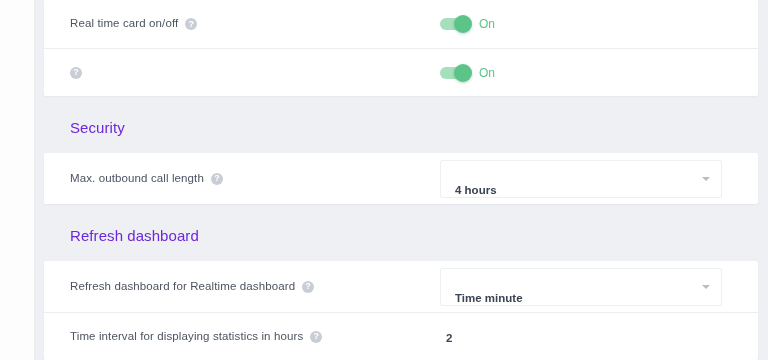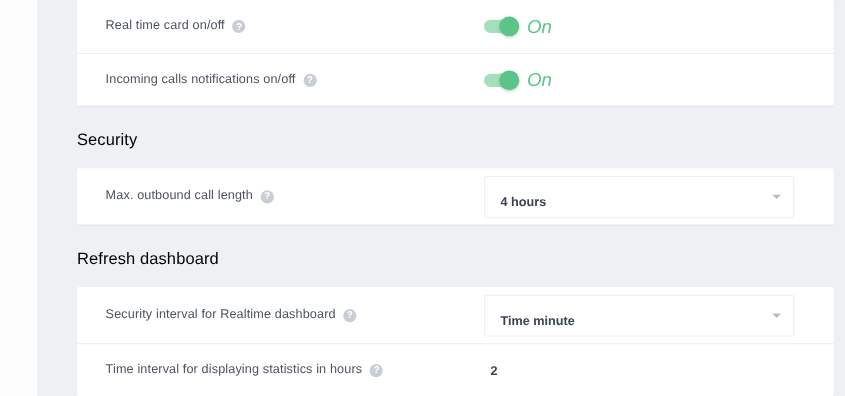--- a/index.html
+++ b/index.html
@@ -47,21 +47,20 @@
     left: 44px;
     top: 0;
     width: 714px;
   }
 
   
   .card {
     background: #ffffff;
     border-radius: 2px;
     box-shadow: 0 1px 2px rgba(23,35,60,0.04);
-    margin-left: 26px;
   }
 
   .row {
     display: flex;
     align-items: center;
     padding: 0 26px;
     box-sizing: border-box;
     min-height: 48px;
   }
   .row + .row {
@@ -127,36 +126,35 @@
     position: absolute;
     right: -2px;
     top: -3px;
     width: 18px;
     height: 18px;
     border-radius: 50%;
     background: #5cc489;
     box-shadow: 0 1px 3px rgba(40,120,80,0.30);
   }
   .switch-label {
-    font-size: 17px;
+    font-size: 12px;
     color: #5cc489;
     line-height: 1;
-    font-style: italic;
   }
 
   
   .select-box {
     position: relative;
     width: 282px;
     height: 38px;
     border: 1px solid #edeff2;
     border-radius: 2px;
     background: #ffffff;
     display: flex;
-    align-items: center;
+    align-items: flex-end;
     padding: 12px 22px 0 14px;
     box-sizing: border-box;
   }
   .select-value {
     font-size: 11.5px;
     font-weight: bold;
     color: #3b4453;
     line-height: 1;
   }
   .caret {
@@ -176,21 +174,21 @@
     font-weight: bold;
     color: #3b4453;
     line-height: 1;
     padding-left: 6px;
   }
 
   
   .section-head {
     padding: 24px 26px 18px 26px;
     font-size: 15px;
-    color: #000000;
+    color: #6d28d9;
     letter-spacing: 0.005em;
     line-height: 1;
   }
 </style>
 </head>
 <body>
 
 <div class="page">
 
   <div class="left-gutter"></div>
@@ -212,21 +210,20 @@
                 <div class="knob"></div>
               </div>
               <span class="switch-label">On</span>
             </div>
           </div>
         </div>
       </div>
 
       <div class="row toggle-row">
         <div class="row-label">
-          <span>Incoming calls notifications on/off</span>
           <span class="help-icon">?</span>
         </div>
         <div class="row-control">
           <div class="ctrl-offset">
             <div class="toggle-wrap">
               <div class="switch">
                 <div class="knob"></div>
               </div>
               <span class="switch-label">On</span>
             </div>
@@ -254,21 +251,21 @@
         </div>
       </div>
     </div>
 
     <div class="section-head">Refresh dashboard</div>
 
     <div class="card">
 
       <div class="row select-row">
         <div class="row-label">
-          <span>Security interval for Realtime dashboard</span>
+          <span>Refresh dashboard for Realtime dashboard</span>
           <span class="help-icon">?</span>
         </div>
         <div class="row-control">
           <div class="ctrl-offset">
             <div class="select-box">
               <span class="select-value">Time minute</span>
               <span class="caret"></span>
             </div>
           </div>
         </div>

